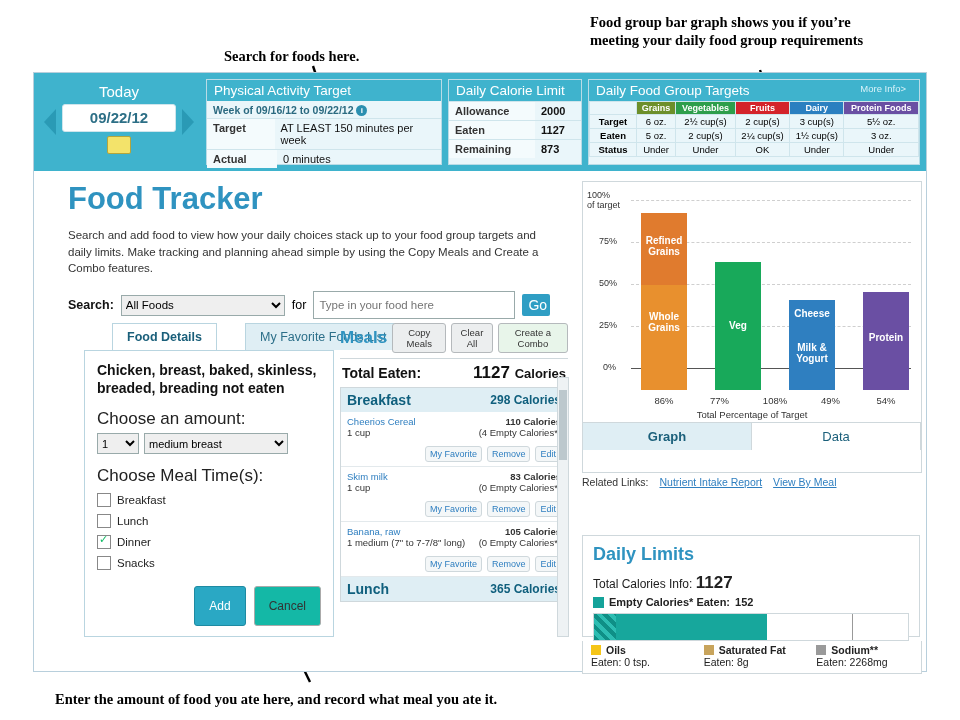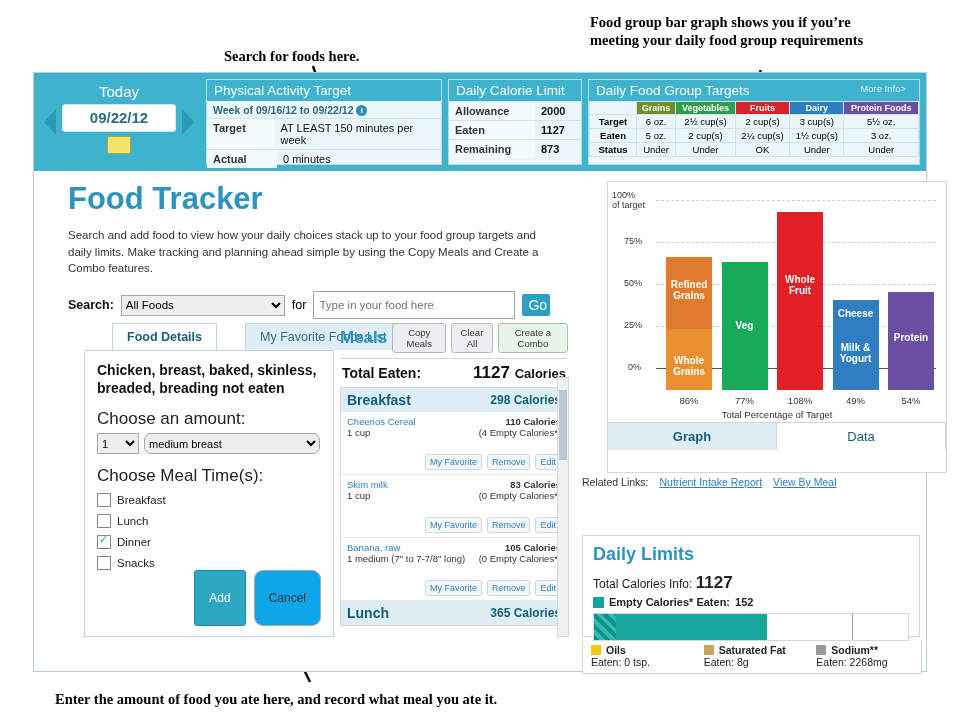--- a/index.html
+++ b/index.html
@@ -43,49 +43,49 @@
   
   .tabs{position:absolute;left:50px;top:250px;display:flex;}
   .tab{border:1px solid #b9d5e0;border-bottom:none;padding:6px 14px;font-size:12.5px;background:#dfeef4;color:#2c6f89;margin-left:28px;}
   .tab.active{background:#fff;color:#1a5f7a;font-weight:bold;}
   .details{position:absolute;left:50px;top:277px;width:250px;height:287px;border:1px solid #b9d5e0;background:#fff;box-sizing:border-box;padding:10px 12px;}
   .fname{font-size:14px;font-weight:bold;color:#111;line-height:1.3;}
   .lbl{font-size:17px;color:#222;margin-top:12px;}
   .amtrow{display:flex;gap:5px;margin-top:4px;}
   .amtrow select{height:21px;font-size:11px;border:1px solid #9aa;}
   .qty{width:42px;}
-  .unit{width:176px;border-radius:7px;}
+  .unit{width:144px;}
   .chk{font-size:11.5px;color:#222;margin-top:7px;display:flex;align-items:center;gap:6px;}
   .box{width:12px;height:12px;border:1px solid #888;background:#fff;display:inline-block;position:relative;}
   .box.on:after{content:"✓";position:absolute;left:1px;top:-3px;font-size:11px;color:#1b6;}
   .btnrow{position:absolute;bottom:10px;right:12px;display:flex;gap:8px;}
-  .addb{background:#2aa8c4;color:#fff;border:1px solid #1e8aa2;border-radius:3px;font-size:12px;padding:20px 14px;}
-  .cancelb{background:#0ea5e9;color:#333;border:1px solid #aaa;border-radius:9px;font-size:12px;padding:4px 14px;}
+  .addb{background:#2aa8c4;color:#fff;border:1px solid #1e8aa2;border-radius:3px;font-size:12px;padding:12px 14px;}
+  .cancelb{background:#14b8a6;color:#333;border:1px solid #aaa;border-radius:3px;font-size:12px;padding:4px 14px;}
   
   .meals{position:absolute;left:306px;top:250px;width:228px;height:314px;}
   .mealhdr{display:flex;align-items:center;gap:5px;}
   .mealtitle{font-size:17px;font-weight:bold;color:#2f93c0;}
   .smbtn{background:#eceeef;border:1px solid #b5b9bc;border-radius:3px;font-size:9.5px;padding:3px 5px;color:#333;}
   .smbtn.green{background:#e8f5ea;}
   .totalrow{border-top:1px solid #cfd8dc;border-bottom:1px solid #cfd8dc;margin-top:5px;padding:4px 2px;display:flex;justify-content:space-between;align-items:baseline;}
   .totalrow .l{font-size:14px;font-weight:bold;color:#111;}
   .totalrow .r{font-size:17px;font-weight:bold;color:#111;}
   .mealbox{border:1px solid #cfd8dc;border-top:none;}
   .mealband{background:#dfeef4;display:flex;justify-content:space-between;align-items:center;padding:4px 6px;font-size:14px;font-weight:bold;color:#0f5f7d;}
   .item{border-bottom:1px solid #e3e9ec;padding:4px 6px;font-size:9.5px;color:#333;}
   .itop{display:flex;justify-content:space-between;}
   .iname{color:#2f7fc0;}
   .ical{text-align:right;color:#333;}
   .ical b{display:block;font-weight:bold;}
-  .iacts{display:flex;gap:5px;justify-content:flex-end;margin-top:16px;}
+  .iacts{display:flex;gap:5px;justify-content:flex-end;margin-top:8px;}
   .act{font-size:9px;border:1px solid #cfd8dc;border-radius:3px;background:#f4f7f8;padding:2px 4px;color:#2f7fc0;}
   .scroll{position:absolute;right:-1px;top:54px;width:10px;height:258px;background:#eef2f4;border:1px solid #cfd8dc;}
   .scroll .thumb{width:8px;height:70px;background:#bcc8cd;margin:12px 0 0 1px;}
   
-  .chartbox{position:absolute;left:573px;top:108px;width:338px;height:290px;border:1px solid #cfd8dc;background:#fff;}
+  .chartbox{position:absolute;left:548px;top:108px;width:338px;height:290px;border:1px solid #cfd8dc;background:#fff;}
   .chartarea{position:relative;width:100%;height:240px;}
   .yl{position:absolute;left:4px;font-size:9px;color:#333;}
   .gl{position:absolute;left:48px;right:10px;border-top:1px dashed #cfcfcf;}
   .bars{position:absolute;left:58px;right:12px;bottom:32px;height:178px;display:flex;align-items:flex-end;justify-content:space-between;}
   .bar{width:46px;position:relative;color:#fff;font-size:10px;font-weight:bold;text-align:center;}
   .bar span.lbl2{position:absolute;left:0;right:0;}
   .xlab{position:absolute;left:58px;right:12px;bottom:16px;display:flex;justify-content:space-between;font-size:9.5px;color:#333;}
   .xlab span{width:46px;text-align:center;}
   .xtitle{position:absolute;bottom:2px;left:0;right:0;text-align:center;font-size:9.5px;color:#333;}
   .gdtabs{display:flex;border-top:1px solid #cfd8dc;}
@@ -362,29 +362,26 @@
       <div class="gl" style="top:60px;"></div>
       <div class="gl" style="top:102px;"></div>
       <div class="gl" style="top:144px;"></div>
       <div class="gl" style="top:186px;border-top:1px solid #555;"></div>
       <div class="yl" style="top:54px;left:16px;">75%</div>
       <div class="yl" style="top:96px;left:16px;">50%</div>
       <div class="yl" style="top:138px;left:16px;">25%</div>
       <div class="yl" style="top:180px;left:20px;">0%</div>
 
       <div class="bars">
-        <div class="bar" style="height:133px;background:linear-gradient(#e07b2e 0 72px,#e8902e 72px 100%);">
+        <div class="bar" style="height:177px;background:linear-gradient(#e07b2e 0 72px,#e8902e 72px 100%);">
           <span class="lbl2" style="top:22px;">Refined Grains</span>
           <span class="lbl2" style="top:98px;">Whole Grains</span>
         </div>
         <div class="bar" style="height:128px;background:#18a95a;">
           <span class="lbl2" style="top:58px;">Veg</span>
-        </div>
-        <div class="bar" style="height:178px;background:#e01f27;">
-          <span class="lbl2" style="top:62px;">Whole Fruit</span>
         </div>
         <div class="bar" style="height:90px;background:linear-gradient(#2f7fc0 0 34px,#2f7fc0 34px 100%);">
           <span class="lbl2" style="top:8px;">Cheese</span>
           <span class="lbl2" style="top:42px;">Milk &amp; Yogurt</span>
         </div>
         <div class="bar" style="height:98px;background:#6a4fa3;">
           <span class="lbl2" style="top:40px;">Protein</span>
         </div>
       </div>
 

